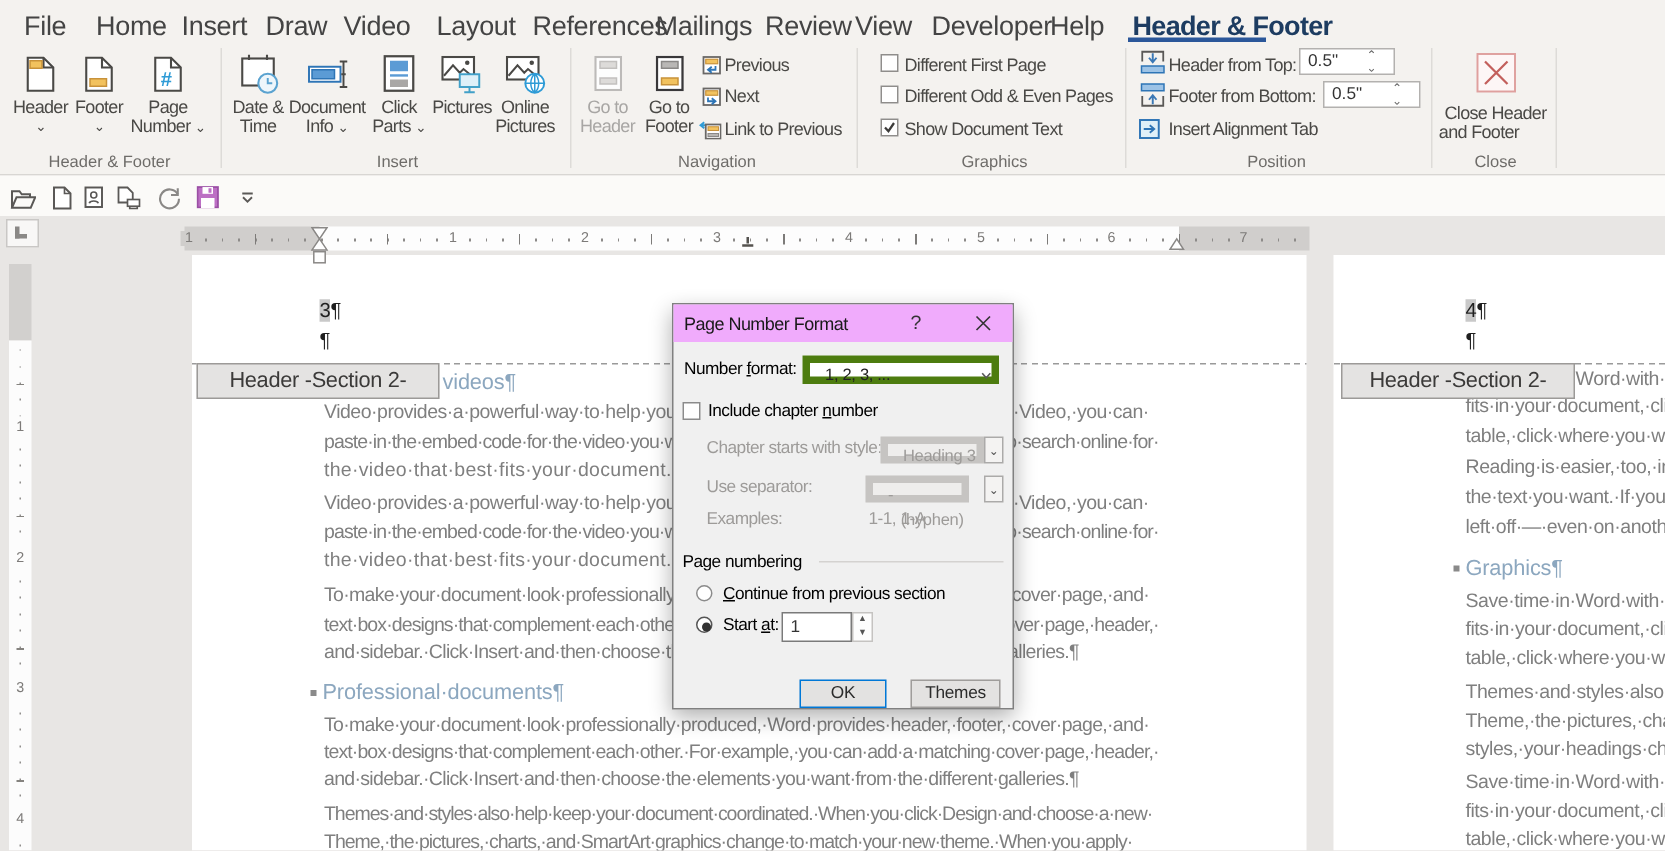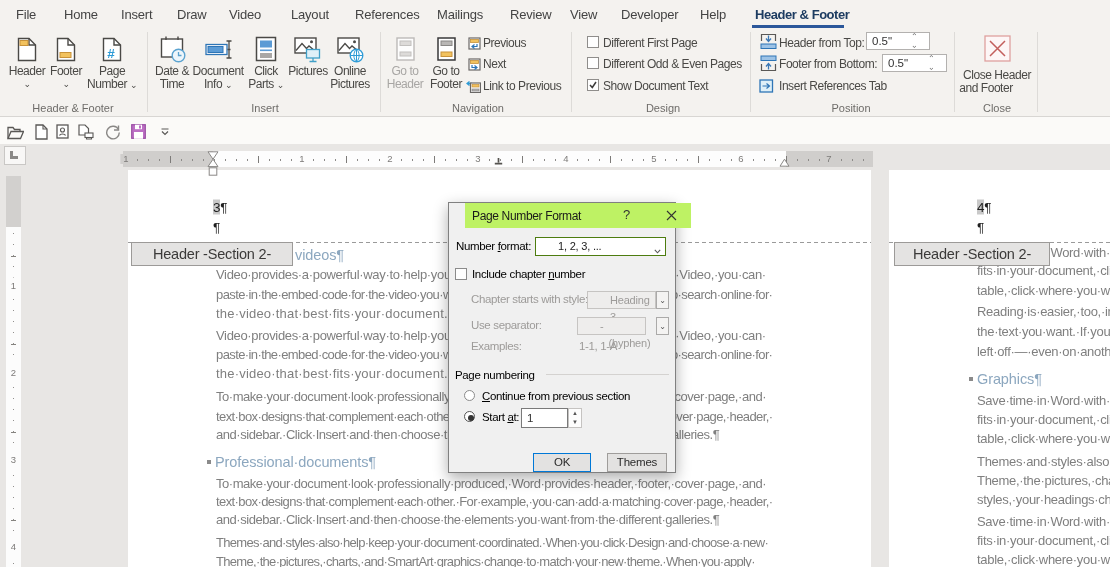--- a/index.html
+++ b/index.html
@@ -1,20 +1,20 @@
 <!DOCTYPE html>
 <html><head>
 <meta charset="utf-8">
 <style>
 *{margin:0;padding:0;box-sizing:border-box}
 html,body{width:1110px;height:567px;overflow:hidden}
 body{font-family:"Liberation Sans",sans-serif;position:relative;background:#e8e6e4}
 
 #tabs{position:absolute;left:0;top:0;width:1110px;height:28px;background:#f4f2ef}
-#tabs span{position:absolute;top:7px;font-size:13px;color:#444;letter-spacing:-0.2px;white-space:nowrap}
+#tabs span{position:absolute;top:7px;font-size:18px;color:#444;letter-spacing:-0.2px;white-space:nowrap}
 #tabs span.act{color:#1d3c61;font-weight:bold;letter-spacing:-0.45px}
 #tabline{position:absolute;left:752px;top:25px;width:92px;height:3px;background:#2b579a}
 #ribbon{position:absolute;left:0;top:28px;width:1110px;height:89px;background:#f4f2ef;border-bottom:1px solid #d8d6d3}
 .gsep{position:absolute;top:4px;width:1px;height:80px;background:#dddbd8}
 .gcap{position:absolute;top:74px;font-size:11px;color:#6e6c69;white-space:nowrap;transform:translateX(-50%)}
 .blabel{position:absolute;font-size:12px;color:#4a4946;white-space:nowrap;transform:translateX(-50%);letter-spacing:-0.45px}
 .blabel.grey{color:#a8a6a4}
 .chev{font-size:9px;color:#4a4946}
 .icon{position:absolute}
 .slabel{position:absolute;font-size:12px;color:#4a4946;white-space:nowrap;letter-spacing:-0.45px}
@@ -35,25 +35,25 @@
 .dash{position:absolute;height:1px;background-image:repeating-linear-gradient(90deg,#9a9a9a 0 4px,transparent 4px 7px)}
 .htag{position:absolute;z-index:5;height:24px;background:#e4e3e2;border:1px solid #9c9a98;font-size:14.5px;color:#3b3a39;text-align:center;line-height:22px;letter-spacing:-0.2px}
 .tl.rp{letter-spacing:-0.3px}
 .tl{position:absolute;z-index:1;font-size:13px;color:#7f7f7f;white-space:nowrap;letter-spacing:-0.1px;transform:translateY(-50%)}
 .hd{position:absolute;z-index:1;font-size:14.5px;color:#8ca7bf;white-space:nowrap;transform:translateY(-50%);letter-spacing:-0.1px}
 .blt{position:absolute;width:4px;height:4px;background:#8a8a8a}
 .pnum{position:absolute;font-size:13.5px;color:#1f1f1f;transform:translateY(-50%);letter-spacing:-0.2px}
 .hl{background:#c9c9c9}
 
 #dlg{position:absolute;left:448px;top:202px;width:228px;height:271px;background:#f0f0f0;border:1px solid #808080;box-shadow:0 5px 14px rgba(0,0,0,.32);z-index:50}
-#dlgtitle{position:absolute;left:16px;top:0;width:100%;height:25px;background:#bef264}
+#dlgtitle{position:absolute;left:0;top:0;width:100%;height:25px;background:#f0abfc}
 #dlgtitle .t{position:absolute;left:7px;top:6px;font-size:12px;color:#1a1a1a;letter-spacing:-0.35px}
 .dtxt{position:absolute;font-size:11.5px;color:#000;white-space:nowrap;transform:translateY(-50%);letter-spacing:-0.35px}
 .dtxt.dim{color:#9d9b99}
-.combo{position:absolute;background:#fff;border:1px solid #4d7c0f;font-size:11px;color:#222;line-height:17px;padding-left:22px;letter-spacing:-0.2px}
+.combo{position:absolute;background:#fff;border:5px solid #4d7c0f;font-size:11px;color:#222;line-height:17px;padding-left:10px;letter-spacing:-0.2px}
 .combo.dim{background:#eeedec;border-color:#c6c4c2;color:#9d9b99}
 .cbtn{position:absolute;width:13px;border:1px solid #abaaa9;background:#f4f3f2;color:#555;font-size:8px;text-align:center}
 .btn{position:absolute;height:19px;background:#e3e2e1;border:1px solid #9f9d9b;font-size:11.5px;color:#2b2b2b;text-align:center;line-height:17px;letter-spacing:-0.2px}
 </style>
 </head>
 <body>
 <div id="tabs">
   <span style="left:16px">File</span>
   <span style="left:64px">Home</span>
   <span style="left:121px">Insert</span>
@@ -72,21 +72,21 @@
 <div id="ribbon">
   <div class="gsep" style="left:147px"></div>
   <div class="gsep" style="left:380px"></div>
   <div class="gsep" style="left:571px"></div>
   <div class="gsep" style="left:750px"></div>
   <div class="gsep" style="left:954px"></div>
   <div class="gsep" style="left:1037px"></div>
   <div class="gcap" style="left:73px">Header &amp; Footer</div>
   <div class="gcap" style="left:265px">Insert</div>
   <div class="gcap" style="left:478px">Navigation</div>
-  <div class="gcap" style="left:663px">Design</div>
+  <div class="gcap" style="left:663px">Graphics</div>
   <div class="gcap" style="left:851px">Position</div>
   <div class="gcap" style="left:997px">Close</div>
 
   <div id="icons">
   <svg class="icon" style="left:17px;top:9px" width="20" height="25" viewBox="0 0 20 25">
     <path d="M1.5 1.5 H12 L18.5 8 V23.5 H1.5 Z" fill="#fff" stroke="#4a4946" stroke-width="1.4"></path>
     <path d="M12 1.5 V8 H18.5" fill="none" stroke="#4a4946" stroke-width="1.4"></path>
     <rect x="3" y="3.5" width="8" height="5" fill="#f2c25e" stroke="#c8923a"></rect>
   </svg>
   <svg class="icon" style="left:56px;top:9px" width="20" height="25" viewBox="0 0 20 25">
@@ -211,21 +211,21 @@
   <div class="slabel" style="left:603px;top:51px">Show Document Text</div>
 
   <div class="slabel" style="left:779px;top:8px">Header from Top:</div>
   <div class="spinbox" style="left:866px;top:4px;width:64px;height:18px;line-height:16px">0.5"</div>
   <div class="upchev" style="left:911px;top:6px">⌃</div>
   <div class="upchev" style="left:911px;top:13px;transform:scaleY(-1)">⌃</div>
   <div class="slabel" style="left:779px;top:29px">Footer from Bottom:</div>
   <div class="spinbox" style="left:882px;top:26px;width:65px;height:18px;line-height:16px">0.5"</div>
   <div class="upchev" style="left:928px;top:28px">⌃</div>
   <div class="upchev" style="left:928px;top:35px;transform:scaleY(-1)">⌃</div>
-  <div class="slabel" style="left:779px;top:51px">Insert References Tab</div>
+  <div class="slabel" style="left:779px;top:51px">Insert Alignment Tab</div>
   <div class="blabel" style="left:997px;top:40px">Close Header</div>
   <div class="blabel" style="left:986px;top:53px">and Footer</div>
 </div>
 <div id="qat">
   <svg class="icon" style="left:7px;top:9px" width="17" height="14" viewBox="0 0 17 14">
     <path d="M1 12.5 V1.5 H6 L7.5 3.5 H13 V5.5" fill="none" stroke="#5a5856" stroke-width="1.3"></path>
     <path d="M1 12.5 L4 5.5 H16.5 L13.5 12.5 Z" fill="#fbfaf8" stroke="#5a5856" stroke-width="1.3"></path>
   </svg>
   <svg class="icon" style="left:35px;top:7px" width="13" height="16" viewBox="0 0 13 16">
     <path d="M1 1 H8 L12 5 V15 H1 Z" fill="#fff" stroke="#5a5856" stroke-width="1.3"></path>

